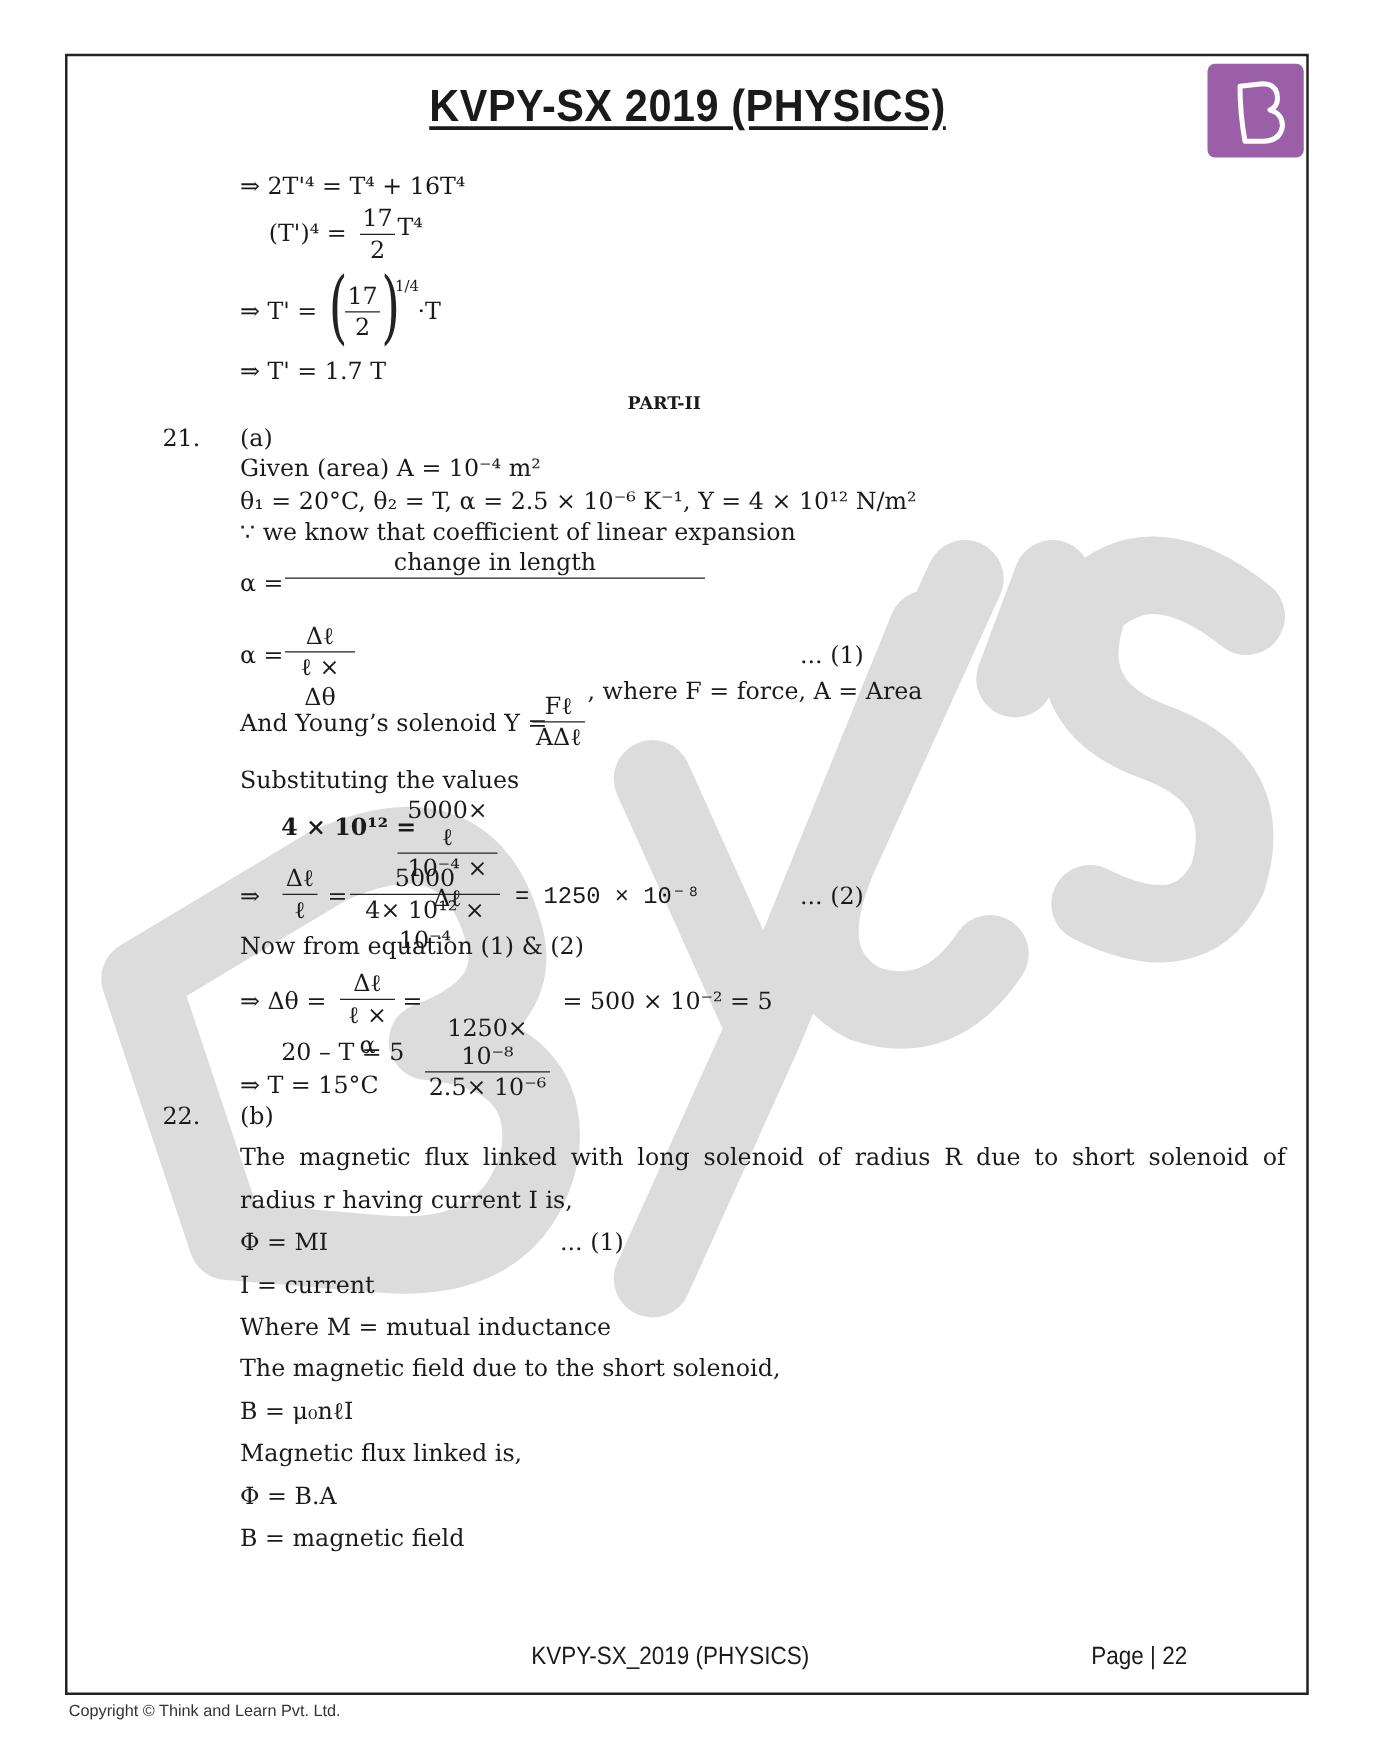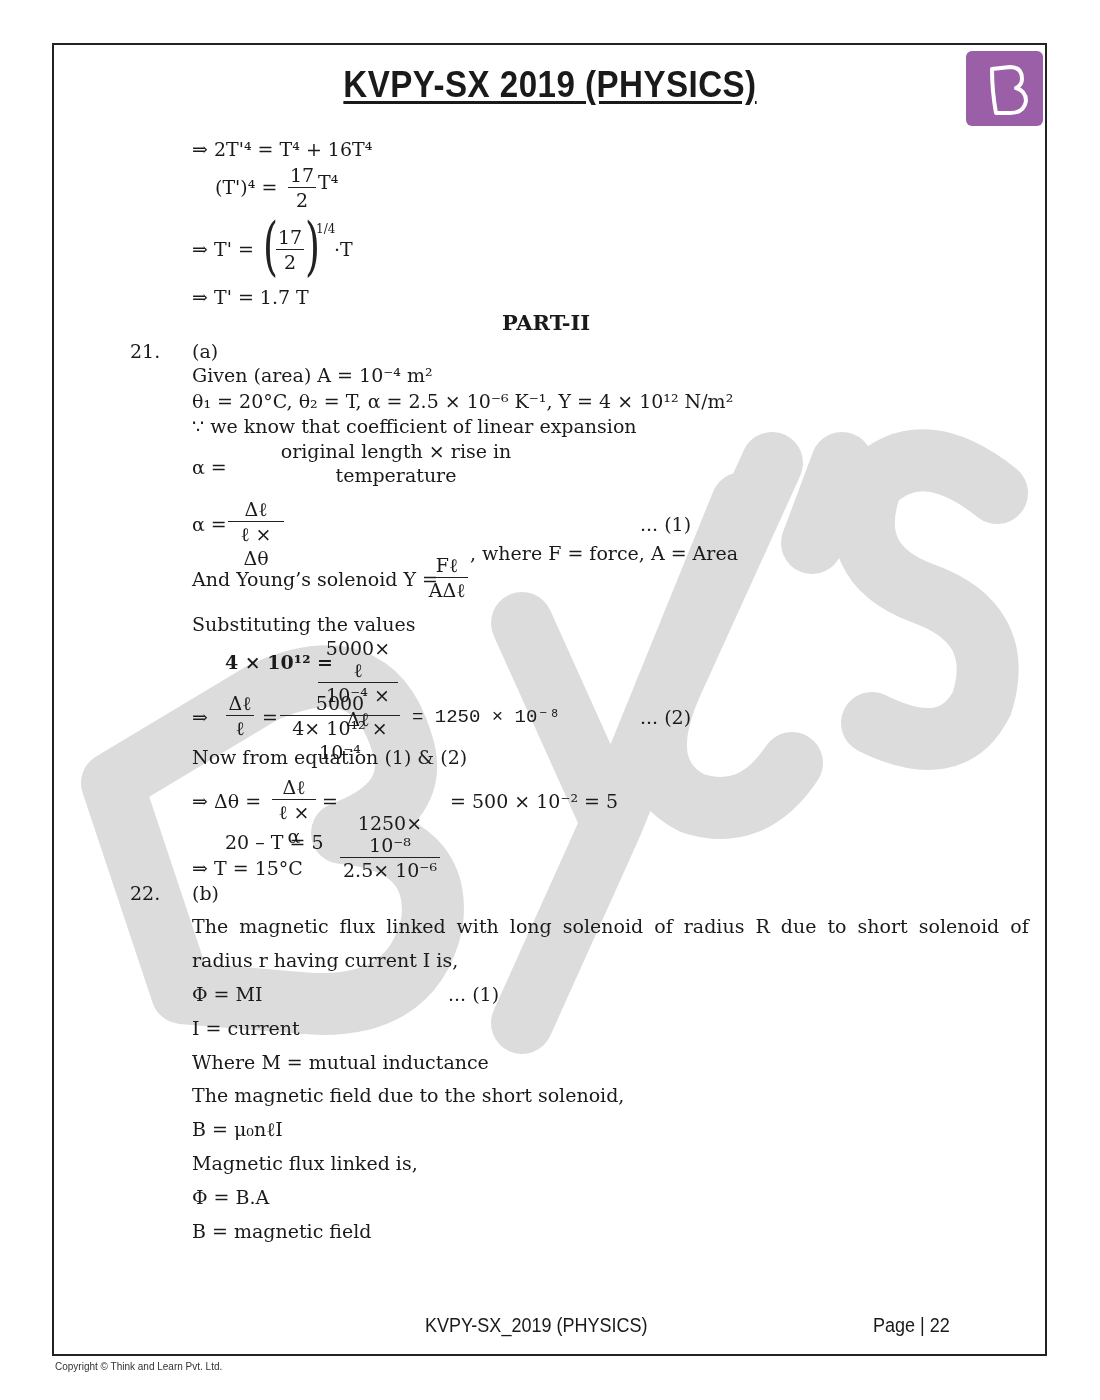--- a/index.html
+++ b/index.html
@@ -12,21 +12,21 @@
            font-family:"Liberation Sans",sans-serif; font-weight:bold; font-size:36px;
            text-decoration:underline; text-underline-offset:4px; letter-spacing:0.5px; transform:scaleX(0.92); }
   .logo { position:absolute; left:966px; top:51px; width:77px; height:75px; background:#9b5fa8;
           border-radius:6px; }
   .abs { position:absolute; font-size:19px; line-height:22px; white-space:nowrap; }
   .frac { position:absolute; text-align:center; font-size:19px; }
   .frac .num { display:block; border-bottom:1.5px solid #222; padding:0 2px 1px; line-height:22px; }
   .frac .den { display:block; line-height:24px; }
   .heading { font-weight:bold; }
   .footer { position:absolute; top:1314px; font-family:"Liberation Sans",sans-serif; font-size:20px; transform:scaleX(0.9); transform-origin:left; }
-  .copyright { position:absolute; left:55px; top:1361px; font-family:"Liberation Sans",sans-serif; font-size:10px; color:#333; }
+  .copyright { position:absolute; left:55px; top:1361px; font-family:"Liberation Sans",sans-serif; font-size:13px; color:#333; }
   .paren { position:absolute; font-size:64px; line-height:64px; font-weight:100; color:#222; transform:scaleX(0.6); }
 </style>
 </head>
 <body>
 
 <svg class="watermark" viewBox="0 0 995 1313">
   <g fill="none" stroke="#dcdcdc" stroke-width="62" stroke-linecap="round" stroke-linejoin="round">
 
     <path d="M60 740 L210 650 Q320 600 350 700 Q370 760 290 790 Q390 800 380 880 Q360 970 250 960 L130 950 Z"></path>
 
@@ -61,31 +61,31 @@
 <div class="paren" style="left:258px;top:214px;">(</div>
 <div class="frac" style="left:276px;top:226px;">
   <span class="num">17</span>
   <span class="den">2</span>
 </div>
 <div class="paren" style="left:300px;top:214px;">)</div>
 <div class="abs" style="left:316px;top:218px;font-size:12px;">1/4</div>
 <div class="abs" style="left:334px;top:238px;">·T</div>
 <div class="abs" style="left:192px;top:286px;">⇒  T' = 1.7 T</div>
 
-<div class="abs heading" style="left:502px;top:312px;font-size:21px;">PART-II</div>
+<div class="abs heading" style="left:502px;top:312px;font-size:14px;">PART-II</div>
 
 <div class="abs" style="left:130px;top:340px;">21.</div>
 <div class="abs" style="left:192px;top:340px;">(a)</div>
 <div class="abs" style="left:192px;top:364px;">Given (area) A = 10⁻⁴ m²</div>
 <div class="abs" style="left:192px;top:390px;">θ₁ = 20°C, θ₂ = T, α = 2.5 × 10⁻⁶ K⁻¹, Y = 4 × 10¹² N/m²</div>
 <div class="abs" style="left:192px;top:415px;">∵  we know that coefficient of linear expansion</div>
 
 <div class="abs" style="left:192px;top:456px;">α =</div>
 <div class="frac" style="left:228px;top:439px;width:336px;">
-  <span class="den">original length × rise in temperature</span>
+  <span class="num">change in length</span>
 </div>
 
 <div class="abs" style="left:192px;top:513px;">α =</div>
 <div class="frac" style="left:228px;top:498px;width:56px;">
   <span class="num">Δℓ</span>
   <span class="den">ℓ × Δθ</span>
 </div>
 <div class="abs" style="left:640px;top:513px;">... (1)</div>
 
 <div class="abs" style="left:192px;top:568px;">And Young’s solenoid Y =</div>

